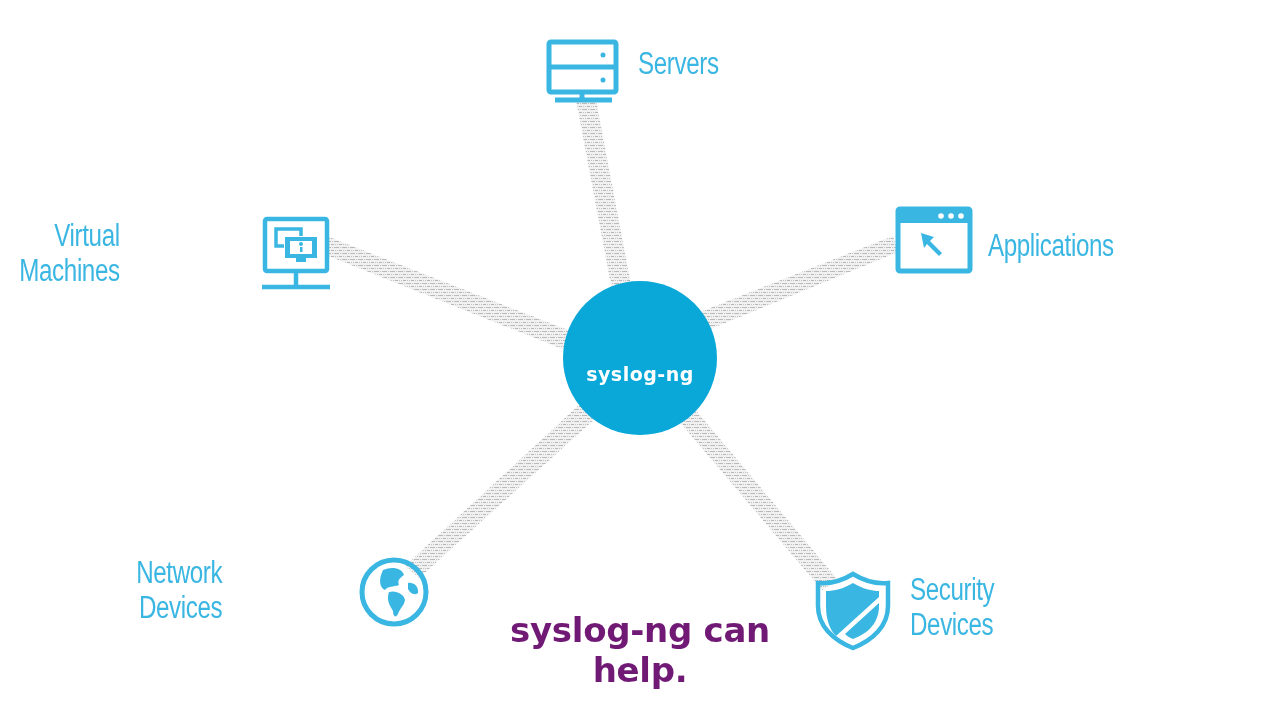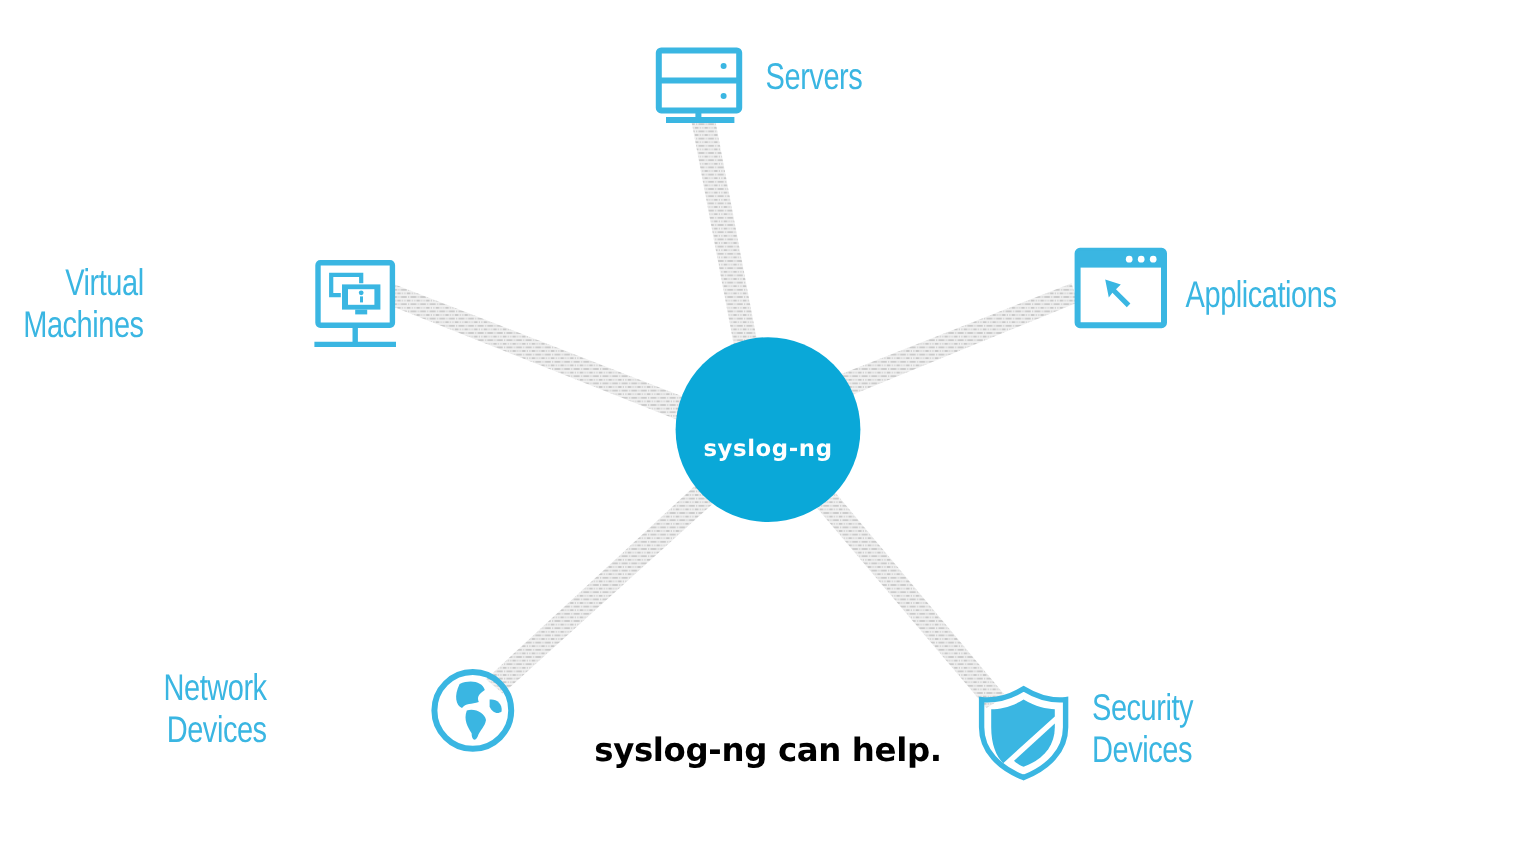--- a/index.html
+++ b/index.html
@@ -13,21 +13,21 @@
   .label span { display: block; }
   .label.right { text-align: right; transform-origin: right top; }
   .hub-text {
     position: absolute; left: 563px; top: 340px; width: 154px; text-align: center;
     color: #ffffff; font-family: "DejaVu Sans", sans-serif; font-weight: bold; font-size: 19px;
     letter-spacing: 0.5px;
     margin-top: 23px;
   }
   .tagline {
     position: absolute; left: 480px; top: 610px; width: 320px; text-align: center;
-    color: #000000; font-family: "DejaVu Sans", sans-serif; font-weight: bold; font-size: 27px;
+    color: #701a75; font-family: "DejaVu Sans", sans-serif; font-weight: bold; font-size: 34px;
     letter-spacing: -0.3px;
   }
 </style>
 </head>
 <body>
 
 <div id="stage">
   <svg width="1280" height="720" viewBox="0 0 1280 720" style="position:absolute;left:0;top:0">
     <defs>
       <pattern id="bits" width="8" height="6" patternUnits="userSpaceOnUse">

